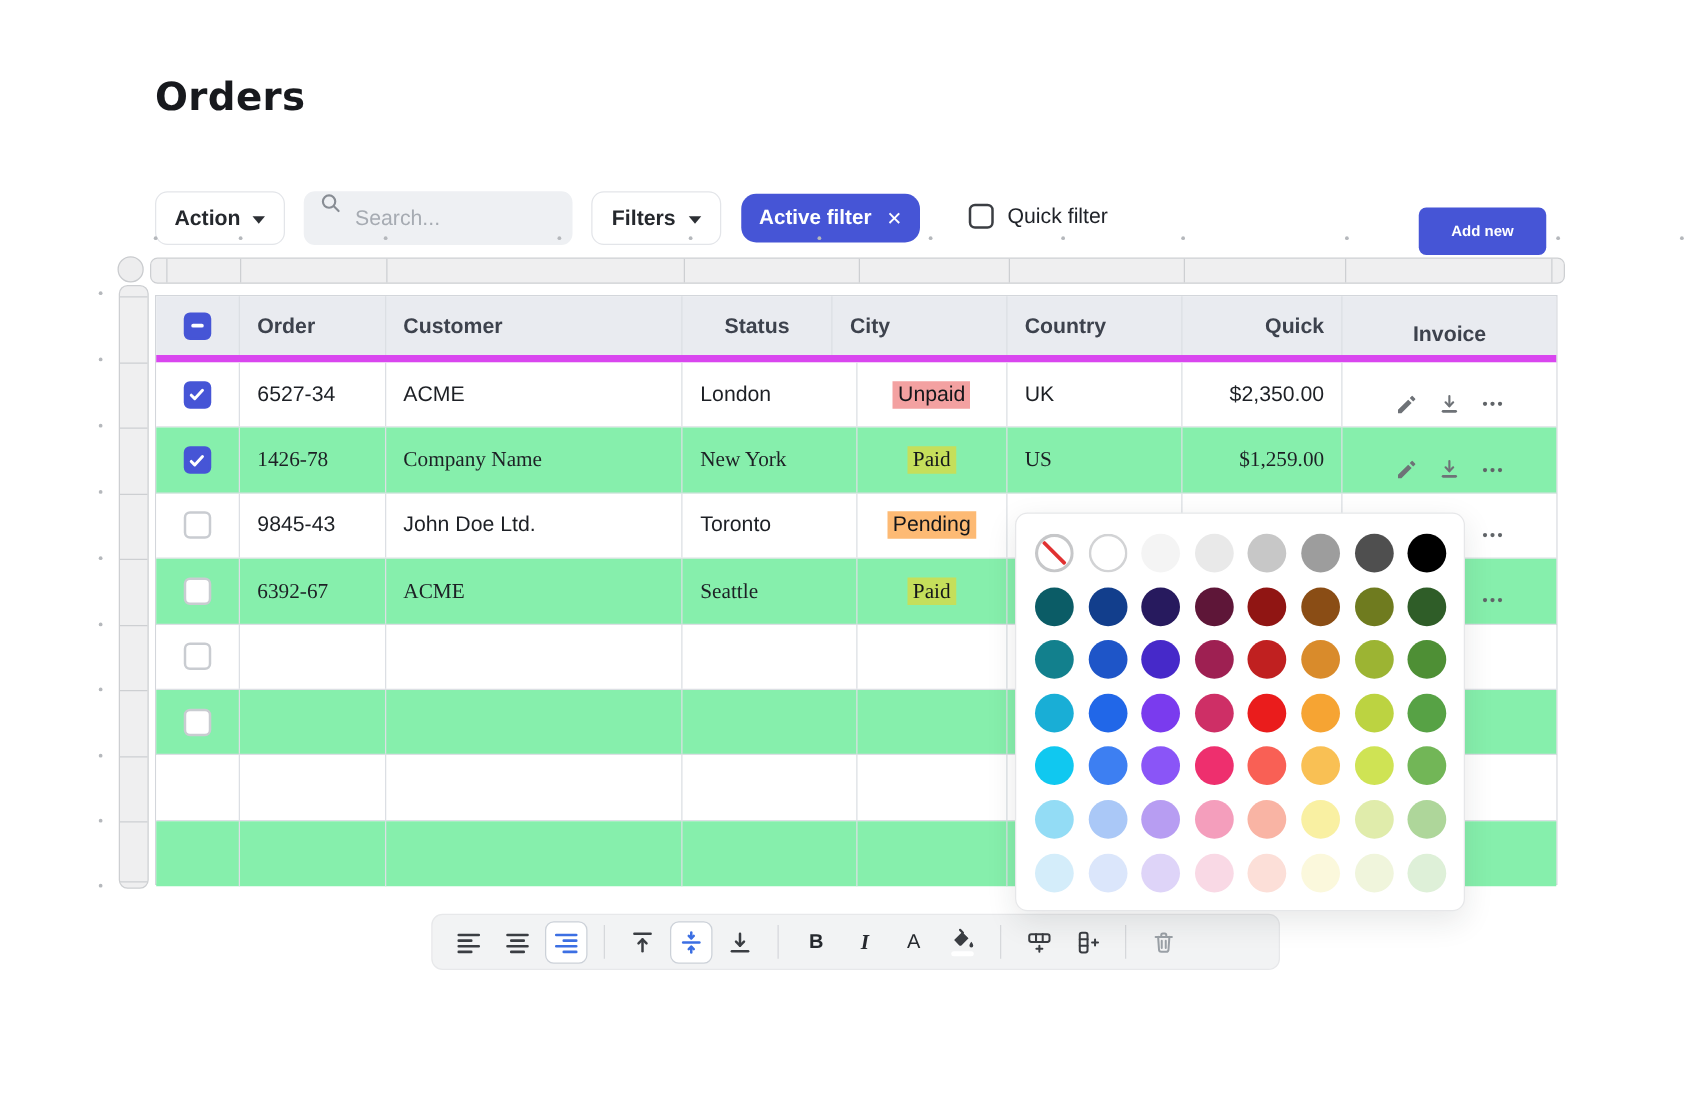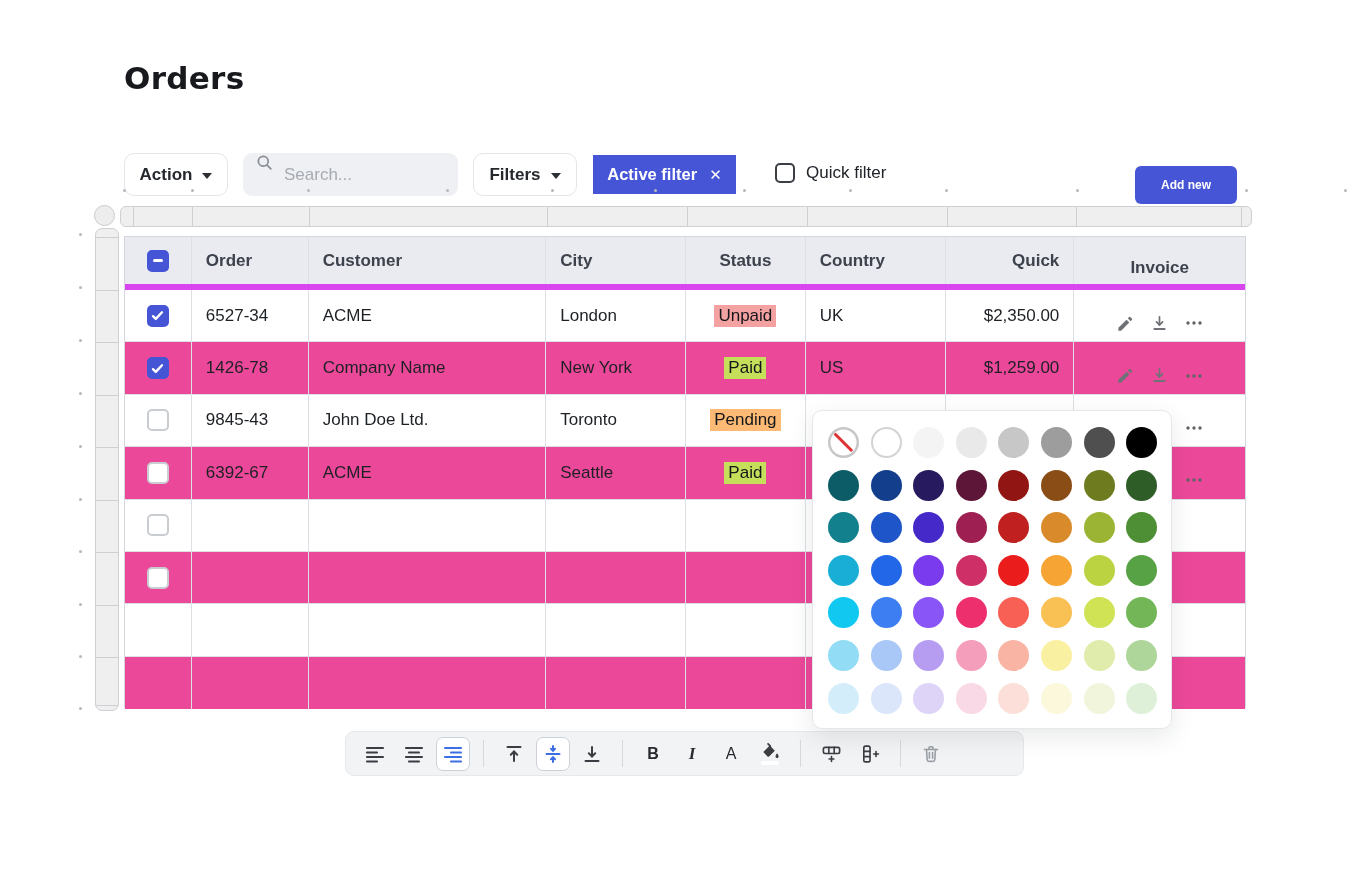--- a/index.html
+++ b/index.html
@@ -17,21 +17,21 @@
   .action-btn{left:124px;top:153px;width:104px;height:43px;}
   .filters-btn{left:473px;top:153px;width:104px;height:43px;}
   .caret{width:0;height:0;border-left:5.5px solid transparent;border-right:5.5px solid transparent;
          border-top:6.5px solid #2c2f34;margin-top:2px;}
   .search{position:absolute;left:243px;top:153px;width:215px;height:43px;box-sizing:border-box;
           background:#eef0f3;border:none;border-radius:9px;display:flex;padding:0 12px;gap:8px;}
   .search input{border:none;outline:none;background:transparent;font-size:17px;color:#4c5056;width:150px;
                 font-family:"Liberation Sans",sans-serif;}
   .search input::placeholder{color:#a6abb2;}
   .chip{position:absolute;left:593px;top:155px;width:143px;height:39px;box-sizing:border-box;border:none;
-        background:var(--accent);color:#fff;border-radius:0;display:flex;align-items:center;justify-content:center;
+        background:var(--accent);color:#fff;border-radius:12px;display:flex;align-items:center;justify-content:center;
         gap:12px;font-size:16.5px;font-weight:700;cursor:pointer;}
   .chip .x{font-size:15px;font-weight:400;cursor:pointer;}
   .qf{position:absolute;left:775px;top:163px;display:flex;align-items:center;gap:11px;}
   .qf .box{width:20px;height:20px;box-sizing:border-box;border:2px solid #3b3e43;border-radius:5px;background:#fff;cursor:pointer;}
   .qf .lbl{font-size:17px;color:#202329;}
   .addnew{position:absolute;left:1135px;top:166px;width:102px;height:38px;border:none;background:var(--accent);
           color:#fff;font-size:12px;font-weight:700;border-radius:6px;cursor:pointer;}
 
   
   .dot{position:absolute;width:3px;height:3px;border-radius:50%;background:#b5b8bc;}
@@ -42,21 +42,21 @@
   .track{position:absolute;background:#efeff0;border:1px solid #cdcfd2;box-sizing:border-box;}
   .col-track{left:120px;top:206px;width:1132px;height:21px;border-radius:6px;}
   .row-track{left:95px;top:228px;width:24px;height:483px;border-radius:7px;}
   .track .vdiv{position:absolute;top:0;width:1px;height:100%;background:#cdcfd2;}
   .track .hdiv{position:absolute;left:0;height:1px;width:100%;background:#cdcfd2;}
 
   
   .grid{position:absolute;left:124px;top:236px;width:1122px;height:472px;box-sizing:border-box;
         border:1px solid #d3d6db;background:#fff;z-index:2;}
   .trow{display:flex;height:52.4px;border-bottom:1px solid #dcdfe4;background:#fff;box-sizing:border-box;}
-  .trow.alt{background:#ec4899;}
+  .trow.alt{background:#86efac;font-family:Liberation Serif, serif;}
   .trow.head{height:53px;background:#e9ebf0;border-bottom:6px solid #d946ef;font-weight:700;color:#3d424d;}
   .trow:last-child{border-bottom:none;}
   .tc{box-sizing:border-box;border-right:1px solid #dcdfe4;display:flex;align-items:center;
       font-size:17px;padding:0 14px;overflow:hidden;white-space:nowrap;}
   .tc:last-child{border-right:none;}
   .c0{width:67px;justify-content:center;padding:0;}
   .c1{width:117px;}
   .c2{width:238px;}
   .c3{width:140px;}
   .c4{width:120px;justify-content:center;}
@@ -159,22 +159,22 @@
 
   <div class="grid">
     <div class="trow head">
         <div class="tc c0">
           <span class="cbx on">
             <span class="minus"></span>
           </span>
         </div>
         <div class="tc c1">Order</div>
         <div class="tc c2">Customer</div>
+        <div class="tc c4">Status</div>
         <div class="tc c3">City</div>
-        <div class="tc c4">Status</div>
         <div class="tc c5">Country</div>
         <div class="tc c6">Quick</div>
         <div class="tc c7">Invoice</div>
       </div>
     <div>
         <div class="trow">
           <div class="tc c0">
             <span class="cbx on">
               <svg width="15" height="15" viewBox="0 0 14 14" fill="none" stroke="#fff" stroke-width="2.2" stroke-linecap="round" stroke-linejoin="round">
                 <path d="M2.8 7.6l2.6 2.6 5.8-6.2"></path>

